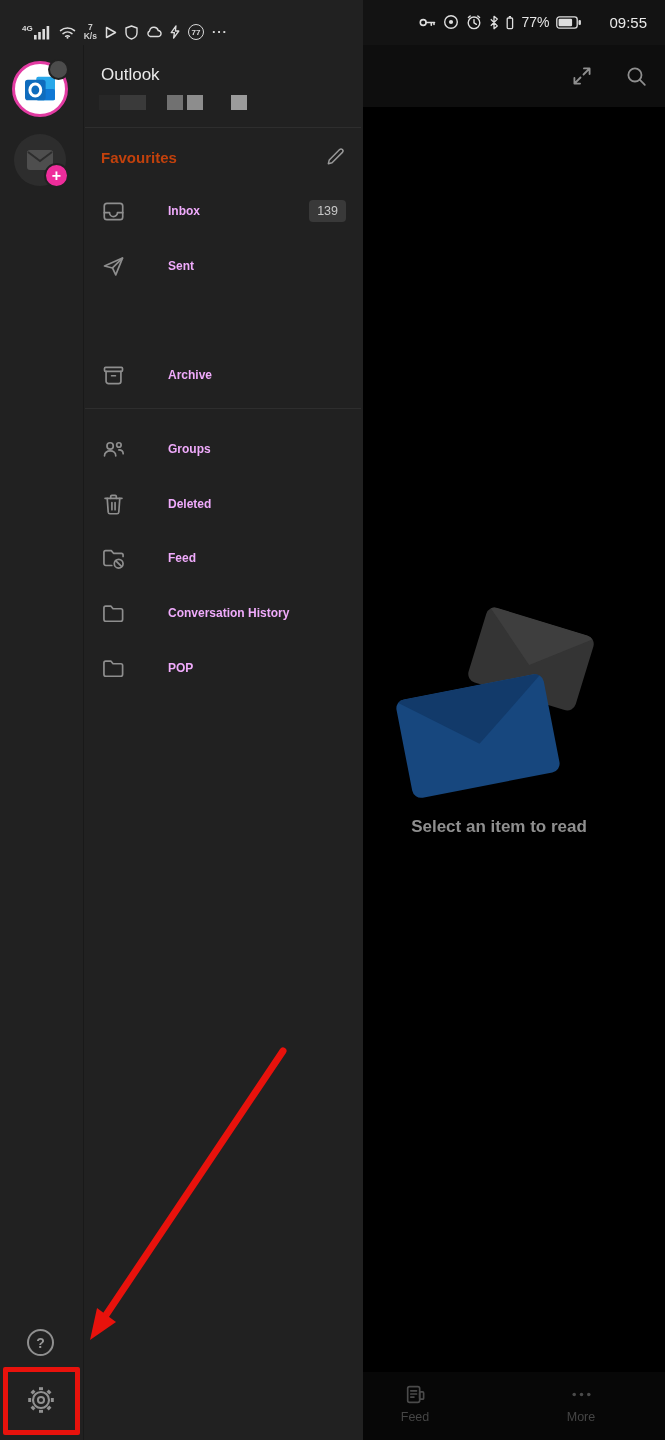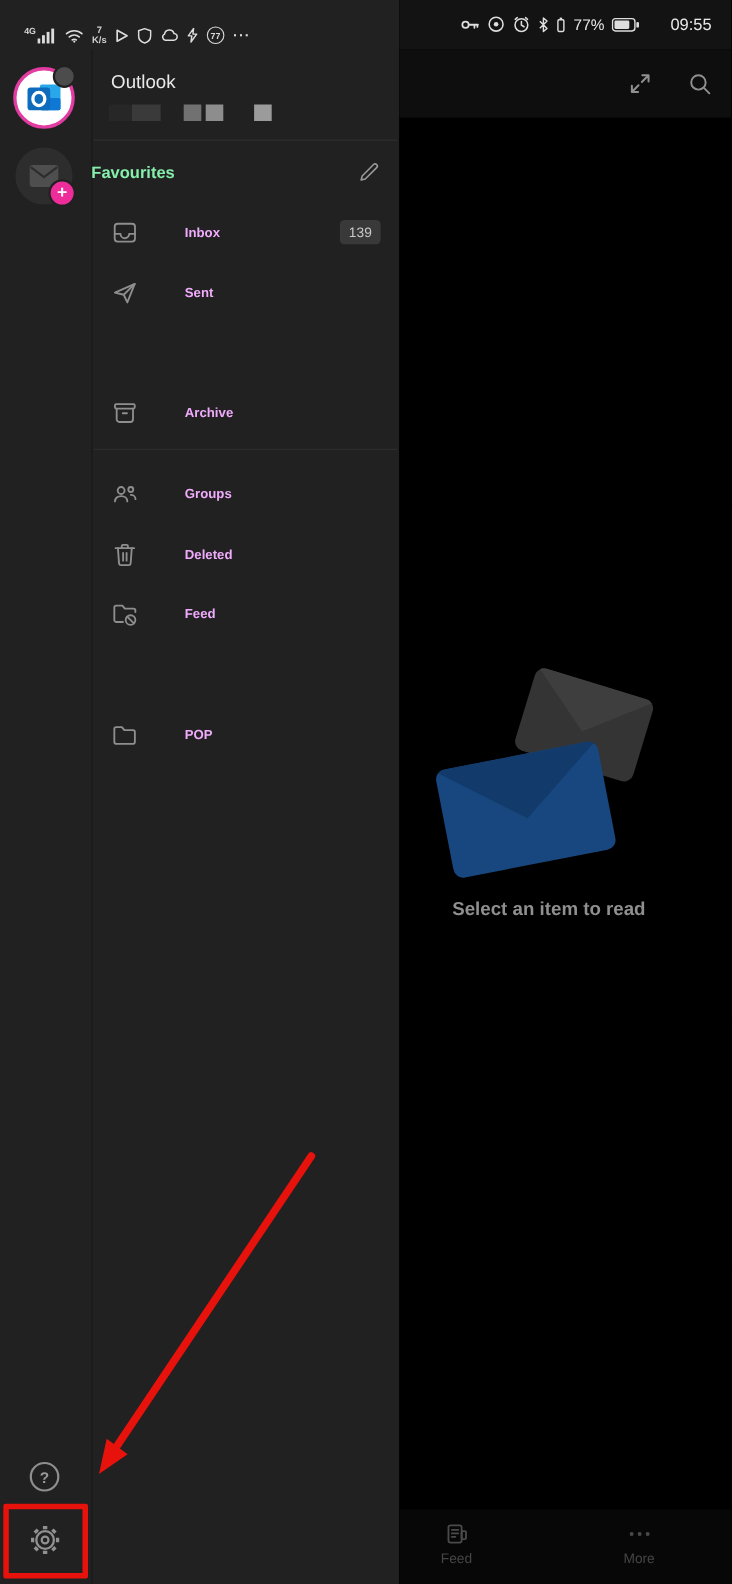--- a/index.html
+++ b/index.html
@@ -36,21 +36,21 @@
             box-sizing:border-box;display:flex;align-items:center;justify-content:center;color:#9a9a9a;
             font-size:14px;font-weight:700;}
   .gear-btn{position:absolute;left:25px;top:1384px;width:32px;height:32px;color:#919191;}
   
   .drawer{position:absolute;left:83px;top:45px;width:280px;height:1395px;}
   .app-title{position:absolute;left:18px;top:20px;font-size:17px;color:#eaeaea;font-weight:400;}
   .redacted{position:absolute;top:50px;left:0;height:15px;width:100%;}
   .redacted i{position:absolute;top:0;height:15px;display:block;}
   .divider{position:absolute;left:2px;width:276px;height:1px;background:#2e2e2e;}
   .fav-row{position:absolute;left:0;top:96px;width:100%;height:32px;display:flex;align-items:center;}
-  .fav-label{font-size:15px;font-weight:700;color:#86efac;}
+  .fav-label{margin-left:18px;font-size:15px;font-weight:700;color:#c2410c;}
   .edit-btn{position:absolute;right:16px;top:4px;width:23px;height:23px;color:#9a9a9a;}
   .frow{position:absolute;left:0;width:280px;height:54px;display:flex;align-items:center;padding-left:17px;box-sizing:border-box;cursor:pointer;}
   .ficon{width:27px;height:27px;color:#8e8e8e;flex:none;}
   .flabel{margin-left:41px;font-size:12px;font-weight:600;color:#f0abfc;}
   .badge{position:absolute;right:17px;background:#393939;color:#c8c8c8;font-size:12.5px;padding:4px 8px;border-radius:4px;}
   
   .appbar-icon{position:absolute;width:26px;height:26px;color:#8f8f8f;}
   .env{position:absolute;border-radius:9px;}
   .env .flap{position:absolute;left:0;top:0;width:100%;height:100%;border-radius:9px;
              clip-path:polygon(0 0,100% 0,50% 58%);}
@@ -307,20 +307,28 @@
       <span class="ficon">
         <svg viewBox="0 0 24 24" width="27" height="27" fill="none" stroke="currentColor" stroke-width="1.5" stroke-linecap="round" stroke-linejoin="round">
           <path d="M20.5 10.2V8.9a1.5 1.5 0 0 0-1.5-1.5h-7l-2-2.4H5a1.5 1.5 0 0 0-1.5 1.5v10a1.7 1.7 0 0 0 1.7 1.7h5.3"></path>
           <circle cx="16.6" cy="16.6" r="3.9"></circle>
             <path d="M13.9 13.9l5.4 5.4"></path>
         </svg>
       </span>
       <span class="flabel">Feed</span>
     </div>
 
+    <div class="frow" style="top:541px;">
+      <span class="ficon">
+        <svg viewBox="0 0 24 24" width="27" height="27" fill="none" stroke="currentColor" stroke-width="1.5" stroke-linecap="round" stroke-linejoin="round">
+          <path d="M3.5 6.9a1.5 1.5 0 0 1 1.5-1.5h4.6l2 2.4h7a1.5 1.5 0 0 1 1.5 1.5v7.8a1.8 1.8 0 0 1-1.8 1.8H5.3a1.8 1.8 0 0 1-1.8-1.8z"></path>
+        </svg>
+      </span>
+      <span class="flabel">Conversation History</span>
+    </div>
 
     <div class="frow" style="top:596px;">
       <span class="ficon">
         <svg viewBox="0 0 24 24" width="27" height="27" fill="none" stroke="currentColor" stroke-width="1.5" stroke-linecap="round" stroke-linejoin="round">
           <path d="M3.5 6.9a1.5 1.5 0 0 1 1.5-1.5h4.6l2 2.4h7a1.5 1.5 0 0 1 1.5 1.5v7.8a1.8 1.8 0 0 1-1.8 1.8H5.3a1.8 1.8 0 0 1-1.8-1.8z"></path>
         </svg>
       </span>
       <span class="flabel">POP</span>
     </div>
   </div>

